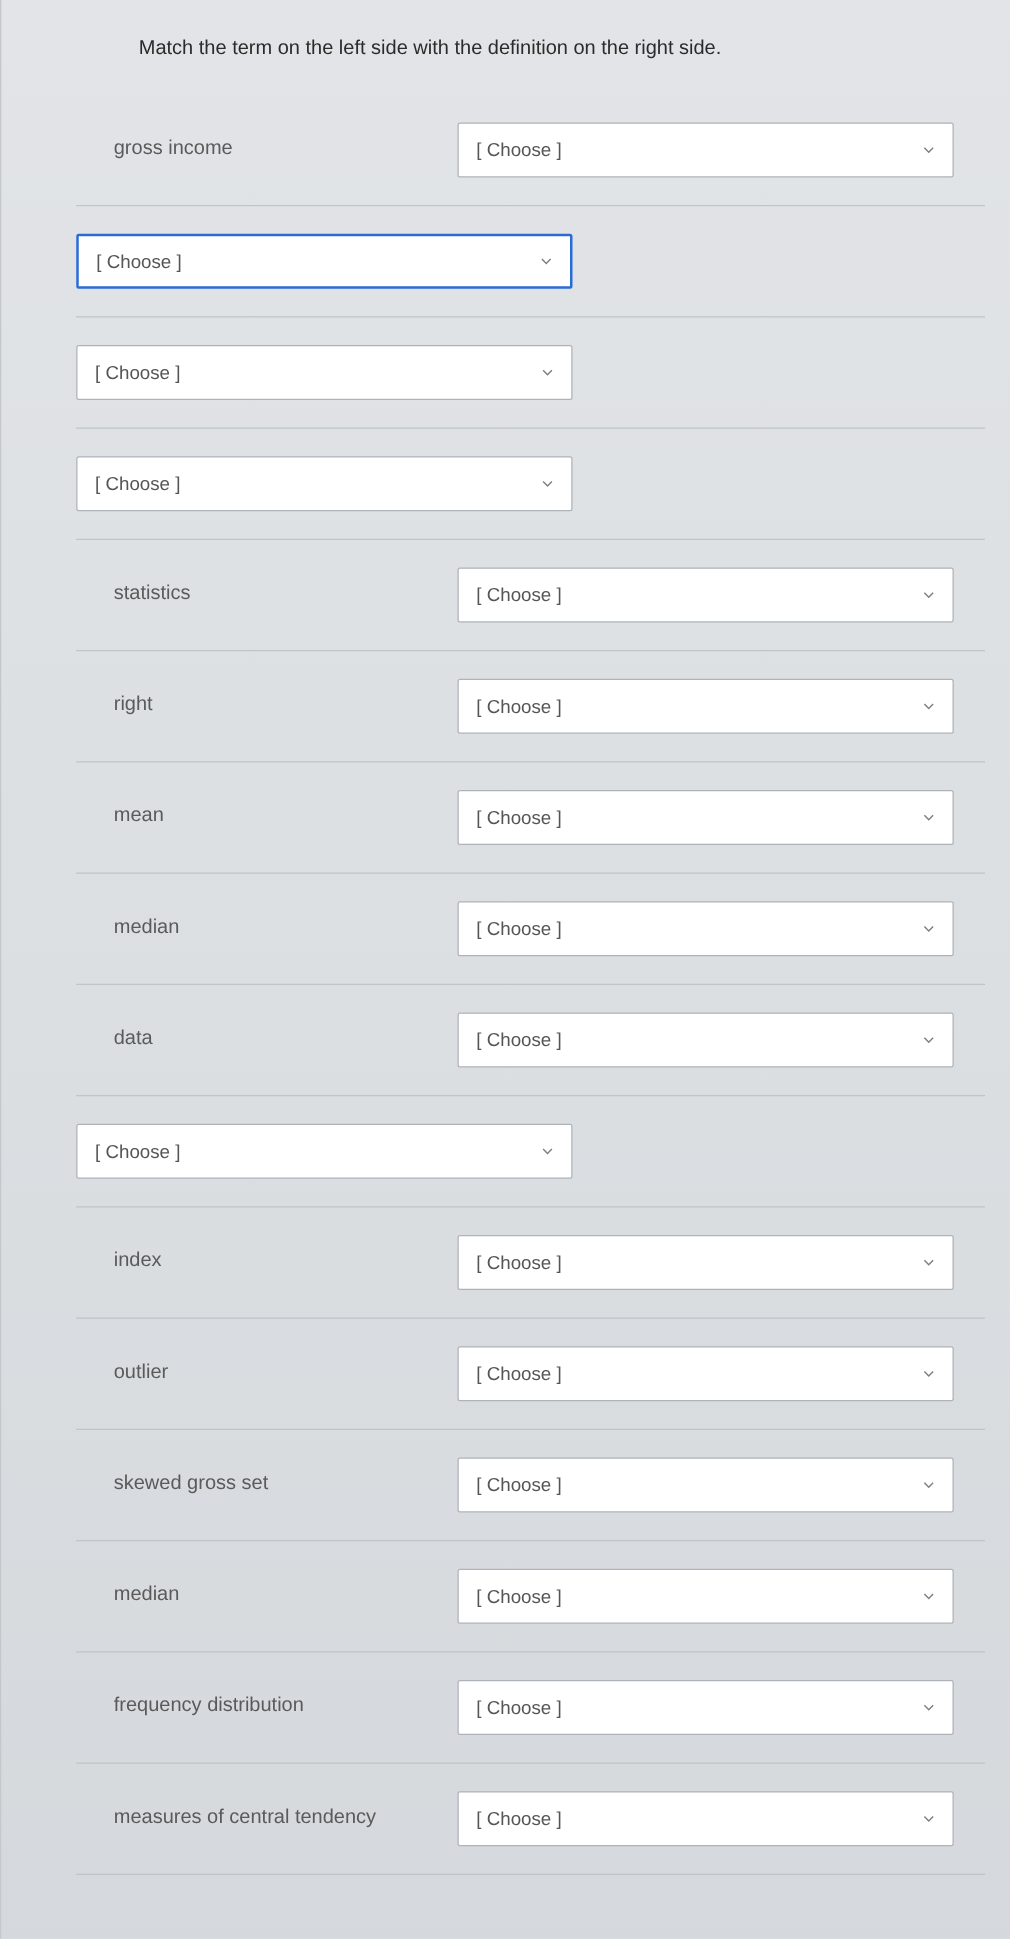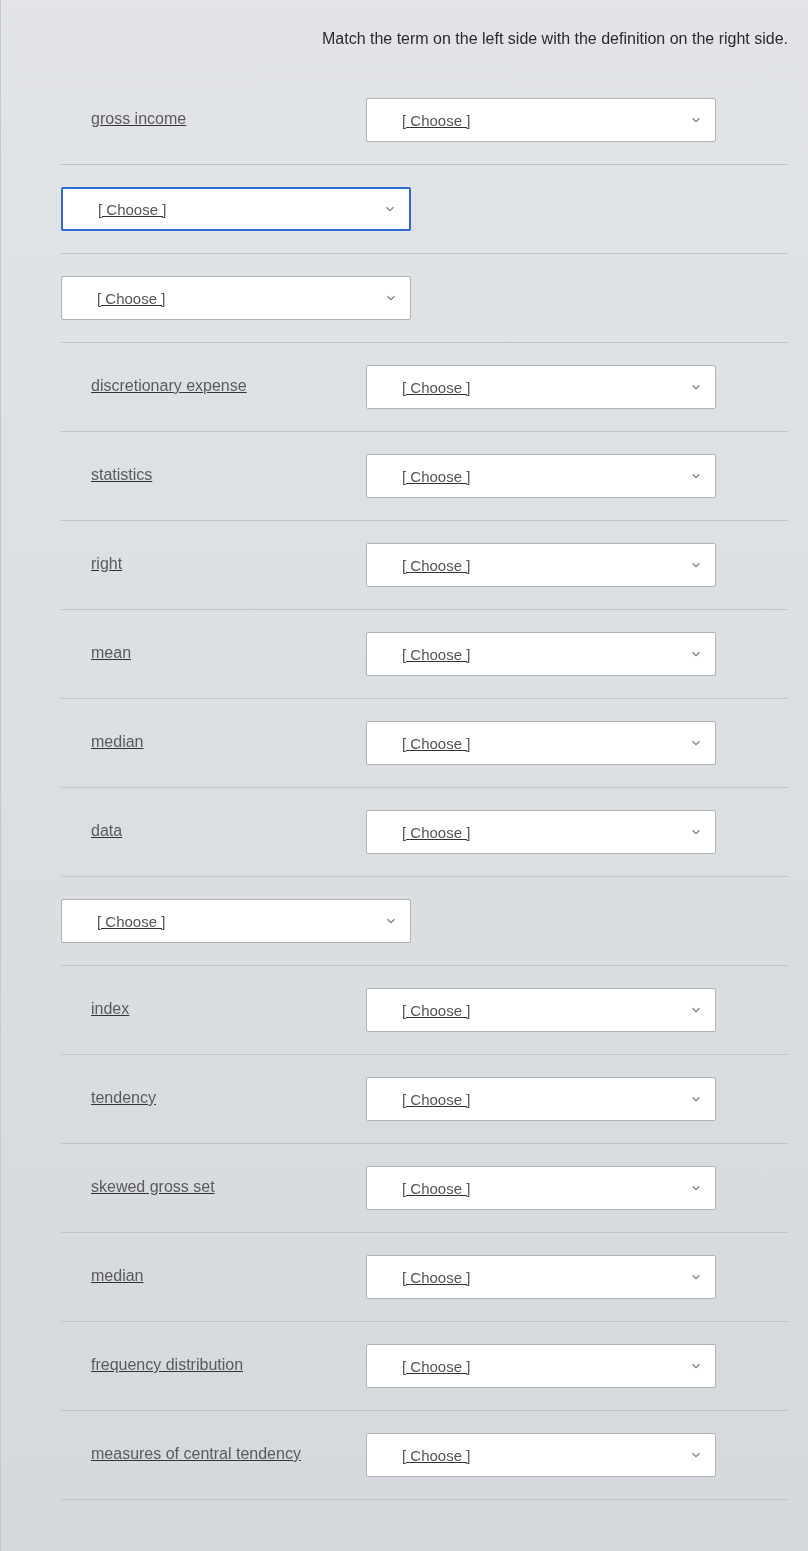--- a/index.html
+++ b/index.html
@@ -19,51 +19,48 @@
       background: linear-gradient(180deg, #e2e4e7 0%, #dbdfe2 50%, #d5d9dd 100%);
       padding: 30px 20px 20px 60px;
       min-height: 1551px;
       border-left: 1px solid #c4c8cc;
     }
     .instruction {
       font-size: 16px;
       color: #2b2b2b;
       margin-bottom: 28px;
       padding-left: 50px;
-      text-align: right;
     }
     .match-row {
       display: flex;
       align-items: flex-start;
       border-bottom: 1px solid #bfc4c9;
       padding: 22px 0 22px 0;
-      text-decoration: underline;
     }
     .term-col {
       flex: 0 0 305px;
       padding-left: 30px;
       padding-top: 12px;
       font-size: 16px;
       color: #5a5a5a;
     }
     .select-col {
       flex: 1;
       padding-right: 10px;
     }
     .select-wrap {
       position: relative;
-      width: 350px;
+      width: 397px;
       background: #fff;
       border: 1px solid #aeb3b9;
       border-radius: 2px;
       height: 44px;
       display: flex;
       align-items: center;
       cursor: pointer;
-      padding-left: 21px;
     }
     .select-wrap.focused {
       border: 2px solid #2b6bd6;
     }
     .select-text {
       padding-left: 14px;
       font-size: 15px;
       color: #555;
       flex: 1;
     }
@@ -118,21 +115,20 @@
             <span class="select-text">[ Choose ]</span>
             <span class="chevron">
               <svg viewBox="0 0 24 24">
                 <polyline points="6 9 12 15 18 9"></polyline>
               </svg>
             </span>
           </div>
         </div>
       </div>
       <div class="match-row">
-        <div class="term-col">discretionary expense</div>
         <div class="select-col">
           <div class="select-wrap">
             <span class="select-text">[ Choose ]</span>
             <span class="chevron">
               <svg viewBox="0 0 24 24">
                 <polyline points="6 9 12 15 18 9"></polyline>
               </svg>
             </span>
           </div>
         </div>
@@ -221,21 +217,21 @@
             <span class="select-text">[ Choose ]</span>
             <span class="chevron">
               <svg viewBox="0 0 24 24">
                 <polyline points="6 9 12 15 18 9"></polyline>
               </svg>
             </span>
           </div>
         </div>
       </div>
       <div class="match-row">
-        <div class="term-col">tendency</div>
+        <div class="term-col">outlier</div>
         <div class="select-col">
           <div class="select-wrap">
             <span class="select-text">[ Choose ]</span>
             <span class="chevron">
               <svg viewBox="0 0 24 24">
                 <polyline points="6 9 12 15 18 9"></polyline>
               </svg>
             </span>
           </div>
         </div>

